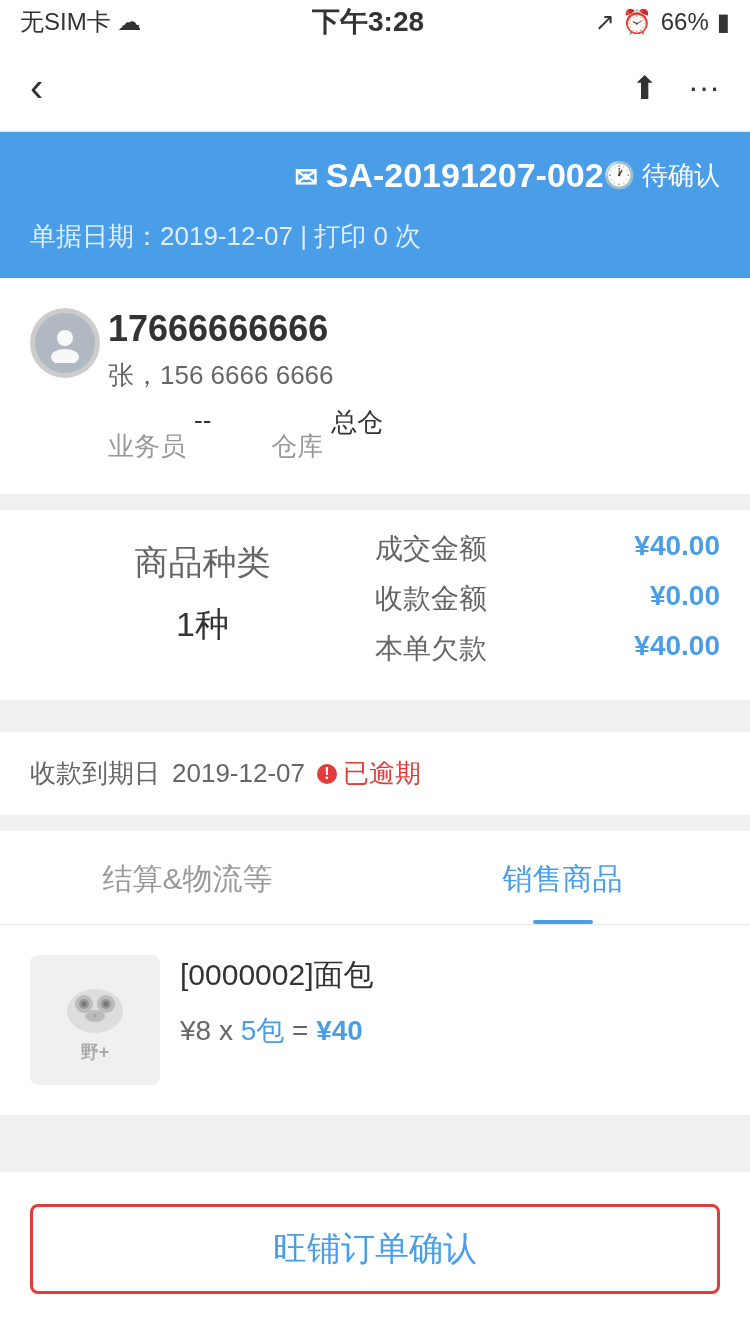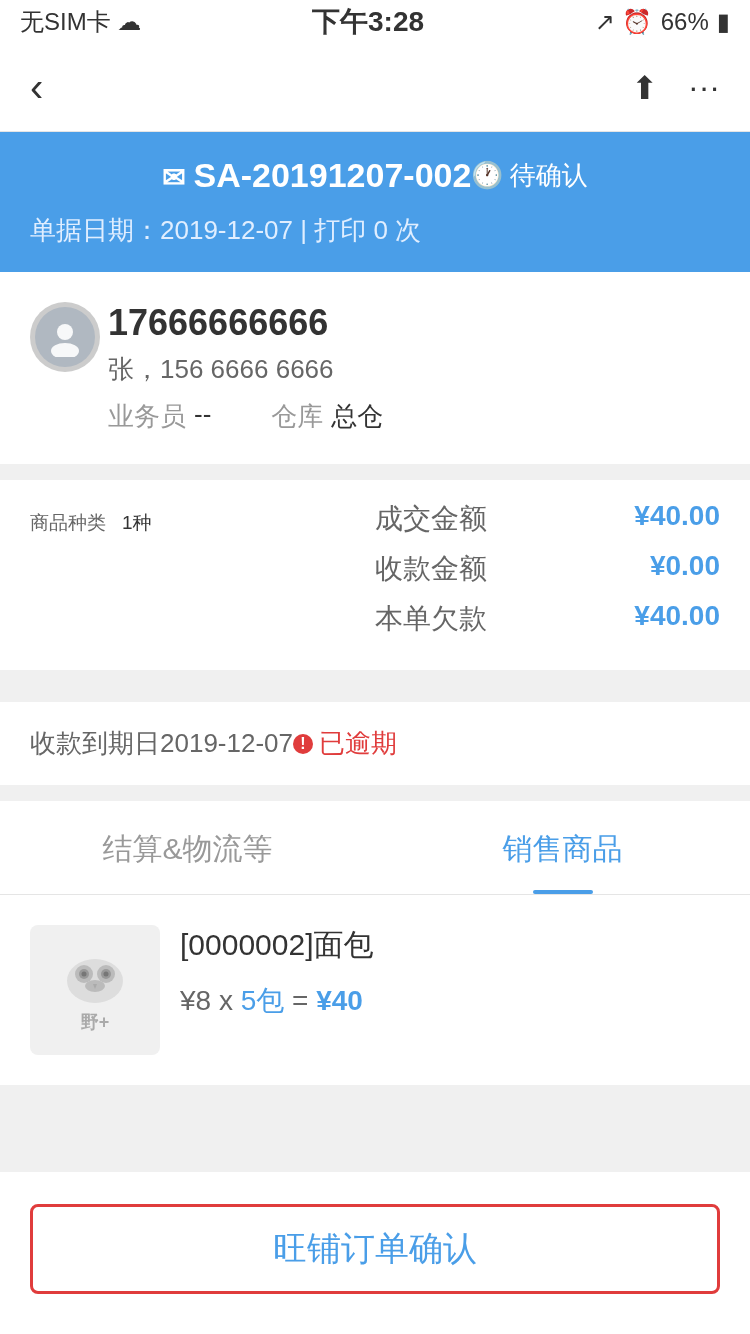--- a/index.html
+++ b/index.html
@@ -50,23 +50,23 @@
     .nav-back { font-size: 40px; color: #333; }
 
     
     .order-header {
       background: #4a9ee8;
       padding: 24px 30px;
       margin-bottom: 0;
     }
     .order-header-top {
       display: flex;
-      justify-content: center;
-      align-items: center;
-      margin-bottom: 18px;
+      justify-content: flex-end;
+      align-items: center;
+      margin-bottom: 24px;
     }
     .order-id {
       font-size: 34px;
       font-weight: 700;
       color: #fff;
     }
     .order-status {
       display: flex;
       align-items: center;
       gap: 6px;
@@ -118,53 +118,54 @@
     .customer-info { flex: 1; }
     .customer-phone { font-size: 36px; font-weight: 600; color: #333; margin-bottom: 8px; }
     .customer-name { font-size: 26px; color: #666; margin-bottom: 12px; }
     .customer-meta {
       display: flex;
       gap: 60px;
       font-size: 26px;
       color: #666;
     }
     .meta-item { display: flex; gap: 8px; }
-    .meta-label { color: #999; }
+    .meta-label { color: #999; margin-top: 24px; }
     .meta-value { color: #333; }
 
     
     .divider {
       height: 16px;
       background: #f0f0f0;
     }
     .summary-item {
       display: flex;
       justify-content: space-between;
       margin-bottom: 12px;
       font-size: 28px;
     }
     .summary-label { color: #666; }
     .summary-value-blue { color: #4a9ee8; font-weight: 600; }
     .product-type-row {
       display: flex;
       align-items: center;
       gap: 16px;
-      font-size: 19px;
+      font-size: 34px;
       color: #666;
       padding: 10px 0 20px 0;
+      flex-direction: column;
     }
     .product-type-val { color: #333; }
 
     
     .due-date-section {
       background: #fff;
       padding: 24px 30px;
       display: flex;
       align-items: center;
-      gap: 0;
+      gap: 12px;
       font-size: 26px;
       color: #666;
     }
     .overdue-badge {
       display: flex;
       align-items: center;
       gap: 6px;
       color: #e03c3c;
     }
     .overdue-dot {

